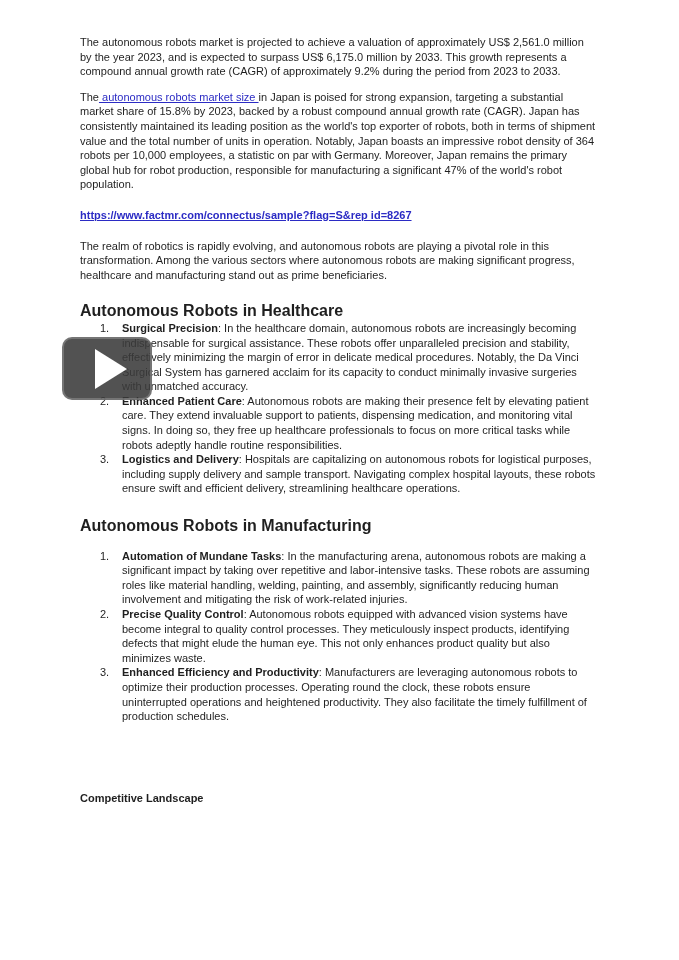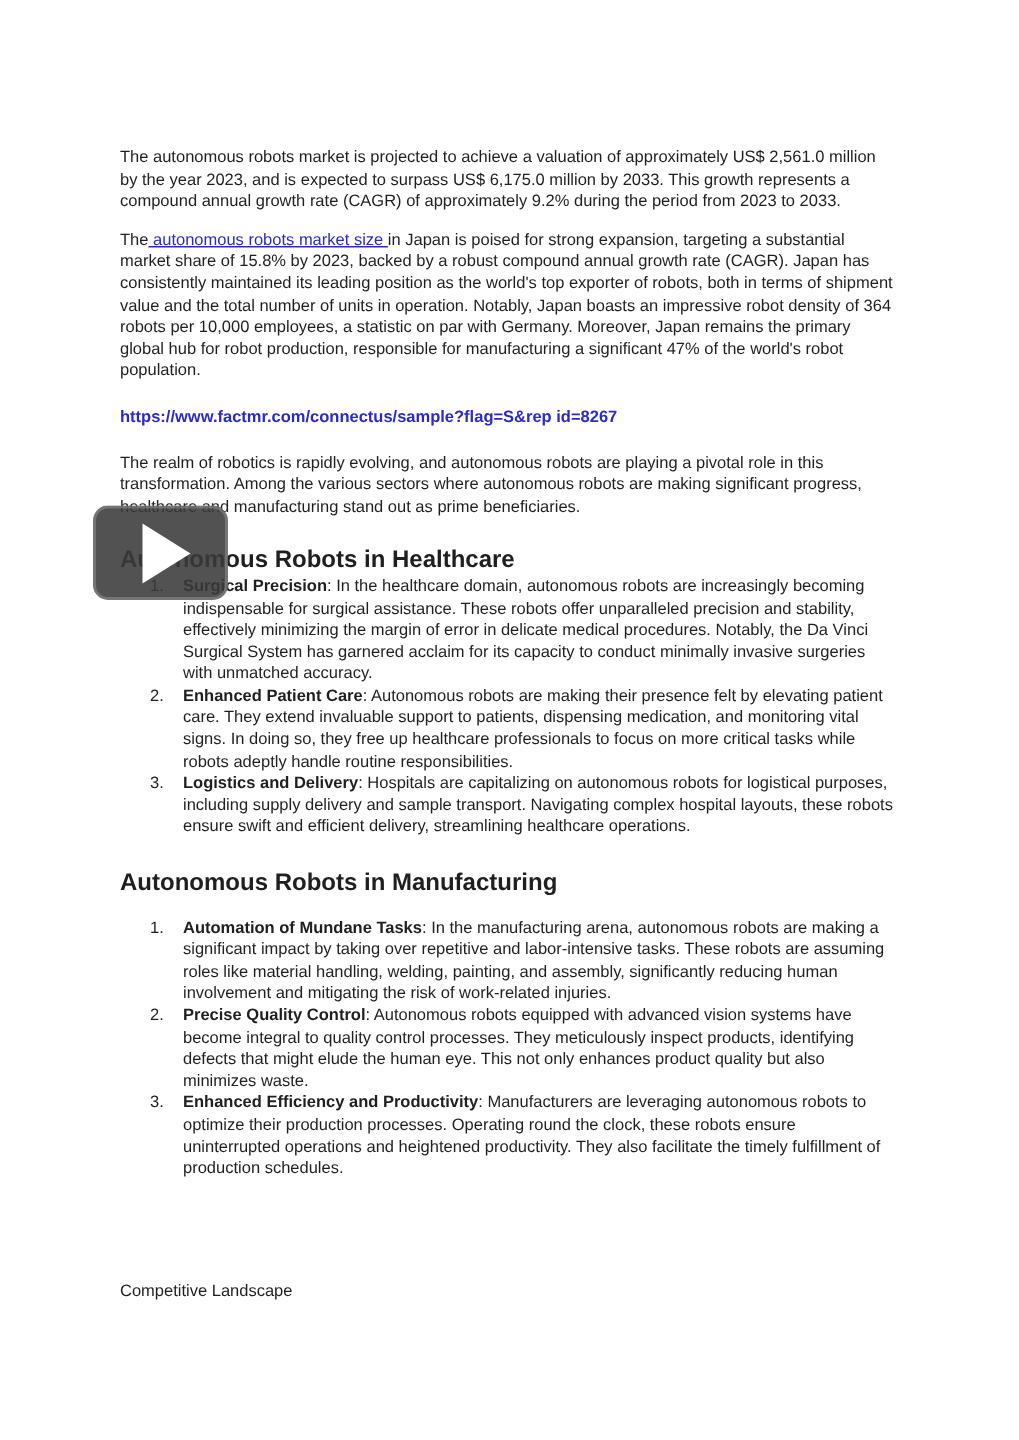--- a/index.html
+++ b/index.html
@@ -6,37 +6,38 @@
   body{
     width:679px;height:960px;
     background:#ffffff;
     font-family:"Liberation Sans", sans-serif;
     color:#1f1f1f;
     position:relative;
     overflow:hidden;
   }
   .page{
     position:relative;
-    padding:98px 81px 0 80px;
+    padding:35px 81px 0 80px;
     font-size:11px;
     line-height:14.6px;
   }
   p{margin:0;}
   .para{margin:0 0 11px 0;}
   .para-2{margin-bottom:12px;}
   .inline-link{
     color:#2b2bc4;
     text-decoration:underline;
     cursor:pointer;
   }
   .download-label{font-weight:bold;margin:0;}
   .download-url{
     display:inline-block;
     font-weight:bold;
     color:#2b2bc4;
+    text-decoration:underline;
     margin-top:4px;
     cursor:pointer;
   }
   .para-3{margin-top:16px;margin-bottom:16px;}
   .section-heading{
     font-weight:bold;
     margin:22px 0 0 0;
     font-size:16px;
     line-height:14.6px;
   }
@@ -48,21 +49,21 @@
     align-items:flex-start;
   }
   .num-item .num{
     width:22px;
     margin-left:20px;
     flex:0 0 22px;
   }
   .num-item .body{flex:1;}
   .item-title{font-weight:bold;}
   .footer-heading{
-    font-weight:normal;
+    font-weight:bold;
     margin:67px 0 0 0;
   }
   
   .video-overlay{
     position:absolute;
     left:62px;top:337px;
     width:90px;height:63px;
     background:rgba(58,58,58,0.88);
     border:2px solid rgba(160,160,160,0.45);
     border-radius:10px;

